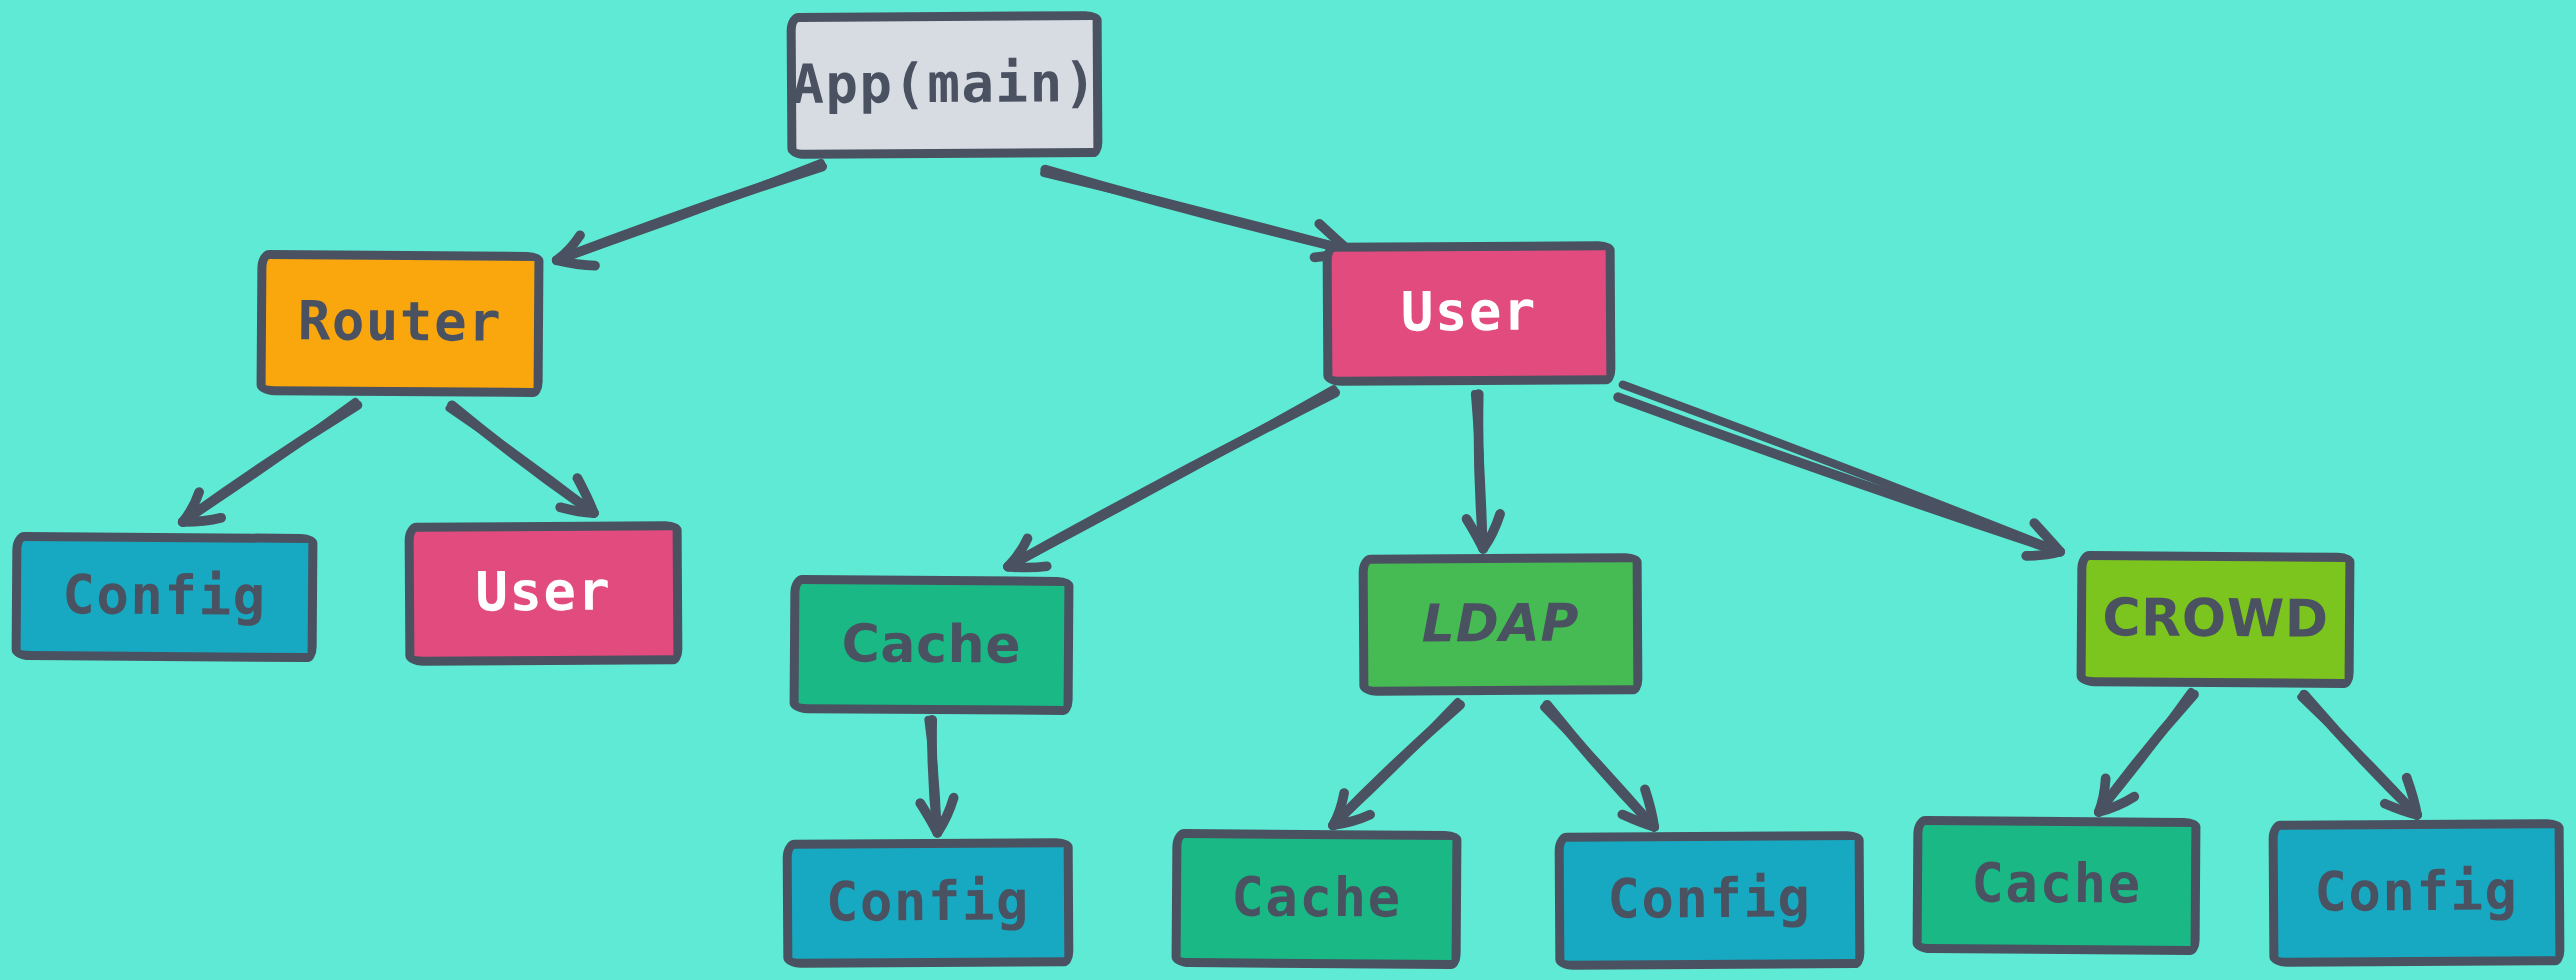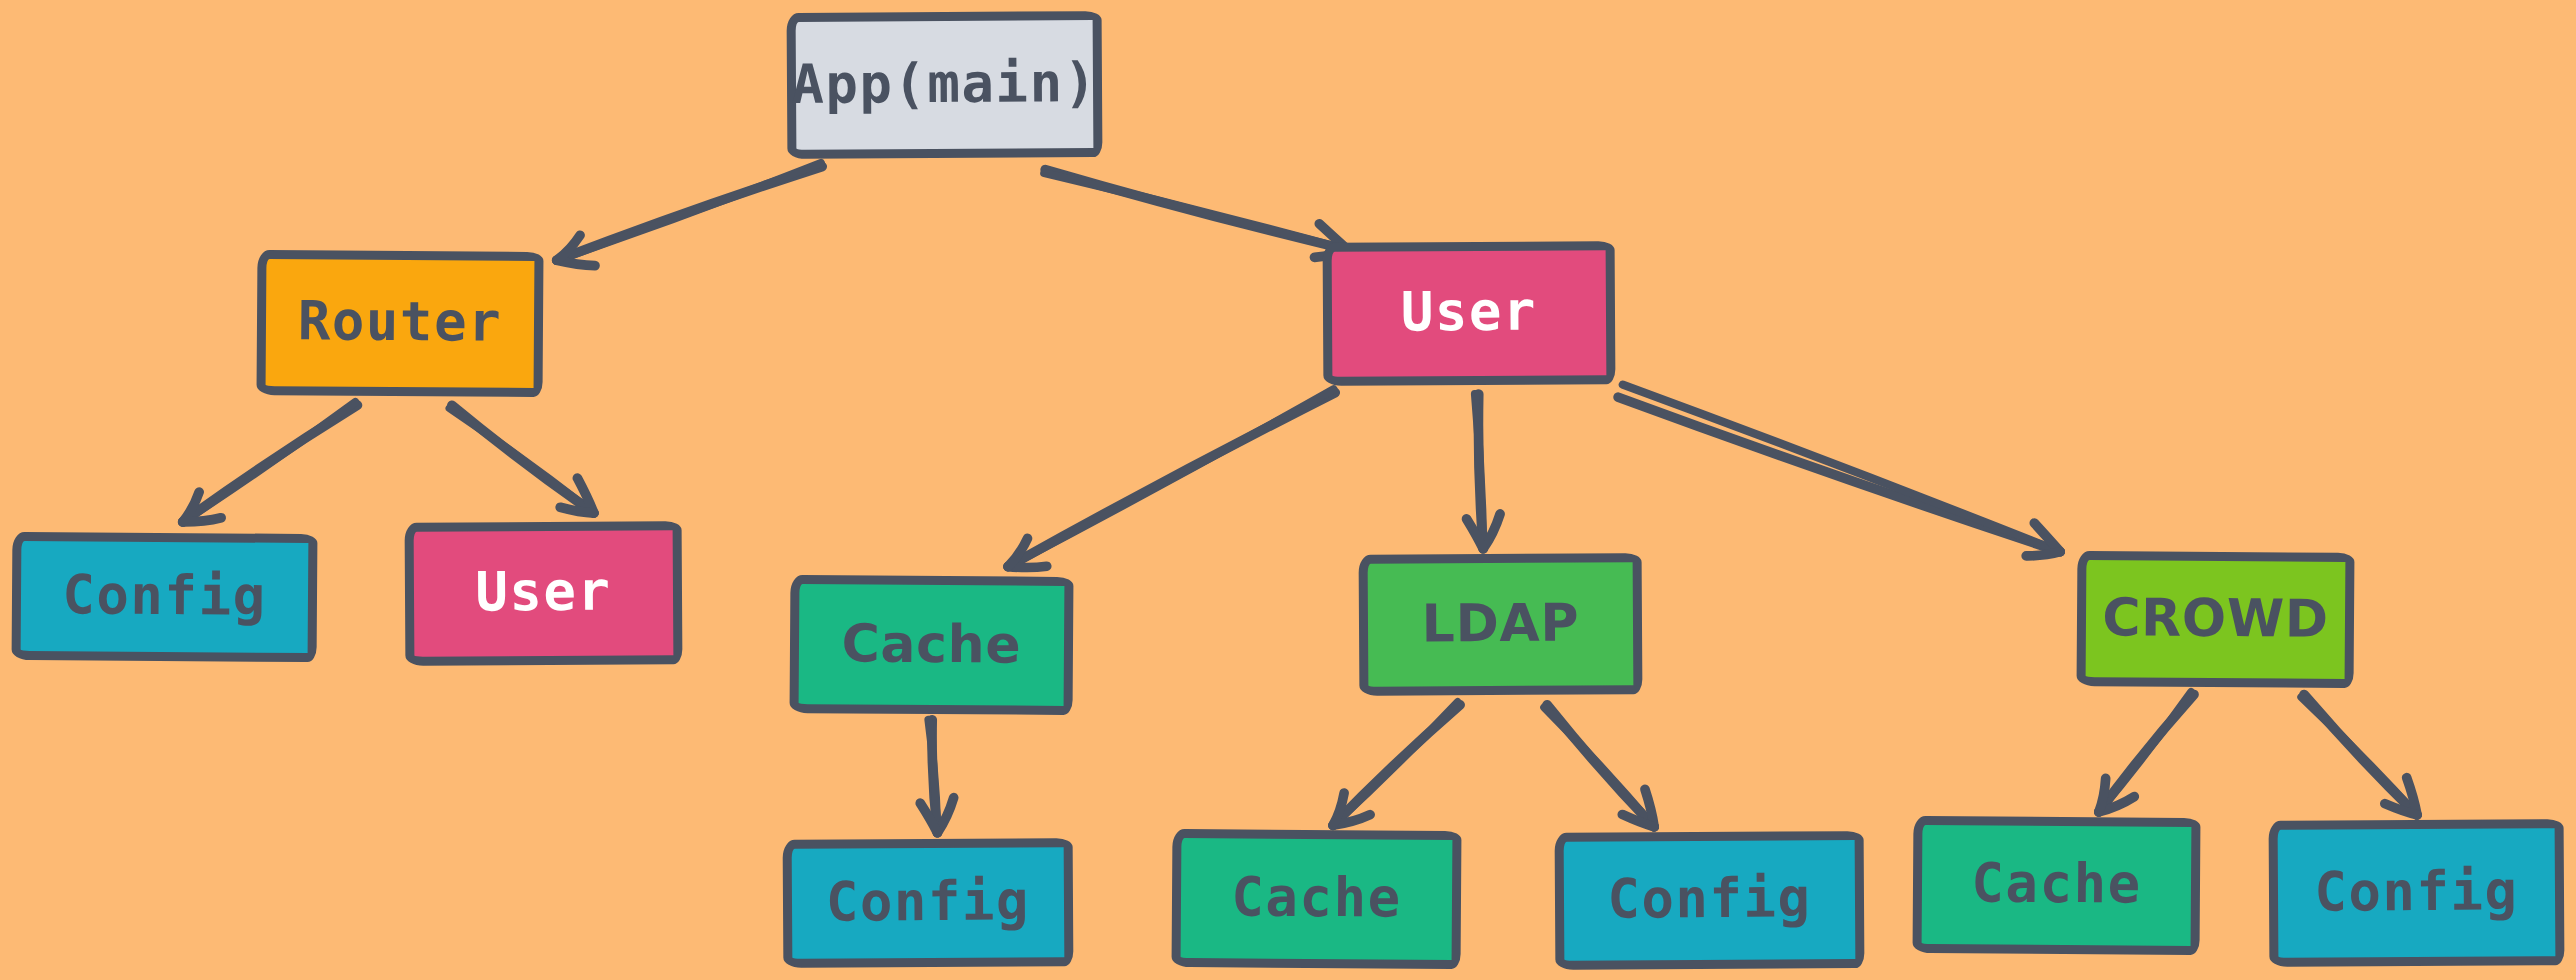--- a/index.html
+++ b/index.html
@@ -5,21 +5,21 @@
 <style>
   html, body {
     margin: 0;
     padding: 0;
     background: #000000;
   }
   .canvas {
     position: relative;
     width: 2576px;
     height: 980px;
-    background: #fdba74;
+    background: #5eead4;
     overflow: hidden;
     font-family: "DejaVu Sans Mono", monospace;
   }
   .edges-layer {
     position: absolute;
     left: 0;
     top: 0;
     width: 100%;
     height: 100%;
     pointer-events: none;
@@ -150,21 +150,21 @@
       <div class="node" style="left: 12px; top: 533px; width: 305px; height: 128px; background: rgb(23, 169, 193);">
         <span class="node-label font-code" style="color: rgb(74, 82, 97);">Config</span>
       </div>
       <div class="node" style="left: 405px; top: 522px; width: 277px; height: 143px; background: rgb(226, 75, 125);">
         <span class="node-label font-code" style="color: rgb(255, 255, 255);">User</span>
       </div>
       <div class="node" style="left: 790px; top: 576px; width: 283px; height: 138px; background: rgb(26, 184, 132);">
         <span class="node-label font-sans" style="color: rgb(74, 82, 97);">Cache</span>
       </div>
       <div class="node" style="left: 1359px; top: 554px; width: 283px; height: 141px; background: rgb(70, 187, 83);">
-        <span class="node-label font-sans" style="color: rgb(74, 82, 97);">LDAP</span>
+        <span class="node-label font-sans" style="color: rgb(74, 82, 97); font-style: italic;">LDAP</span>
       </div>
       <div class="node" style="left: 2077px; top: 552px; width: 277px; height: 135px; background: rgb(124, 197, 31);">
         <span class="node-label font-sans" style="color: rgb(74, 82, 97);">CROWD</span>
       </div>
       <div class="node" style="left: 783px; top: 839px; width: 290px; height: 128px; background: rgb(23, 169, 193);">
         <span class="node-label font-code" style="color: rgb(74, 82, 97);">Config</span>
       </div>
       <div class="node" style="left: 1172px; top: 830px; width: 289px; height: 138px; background: rgb(26, 184, 132);">
         <span class="node-label font-code" style="color: rgb(74, 82, 97);">Cache</span>
       </div>

